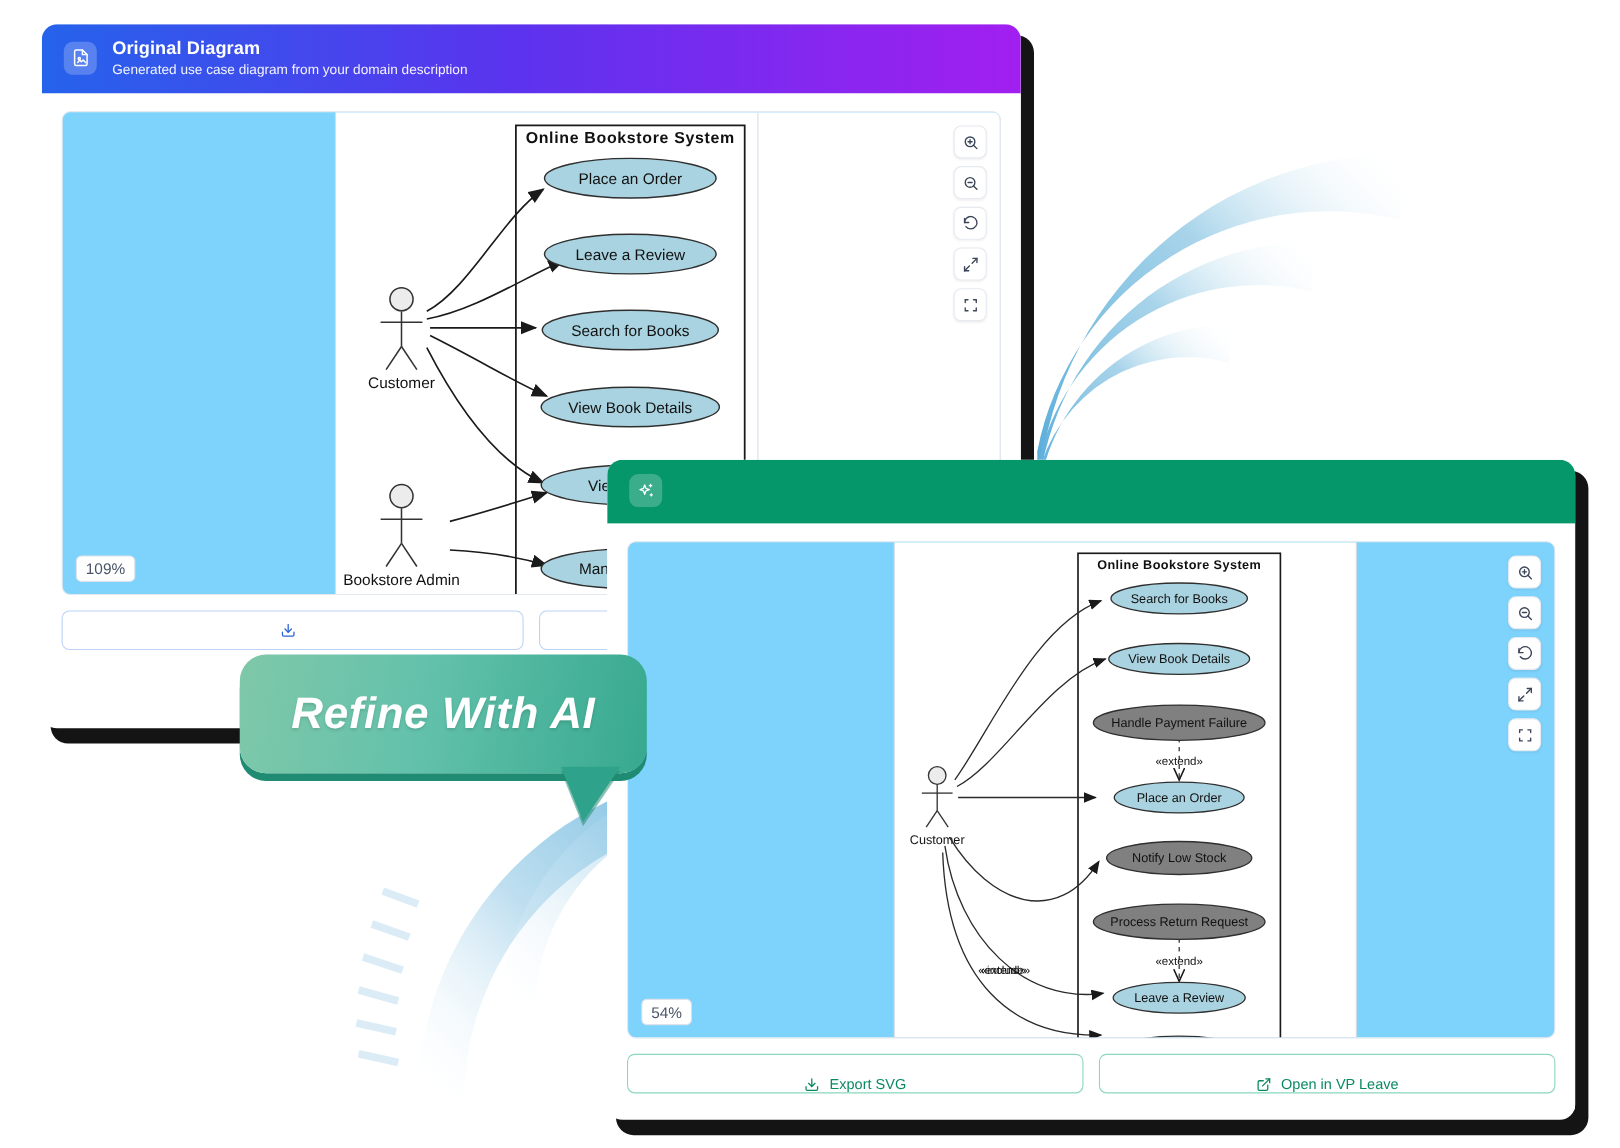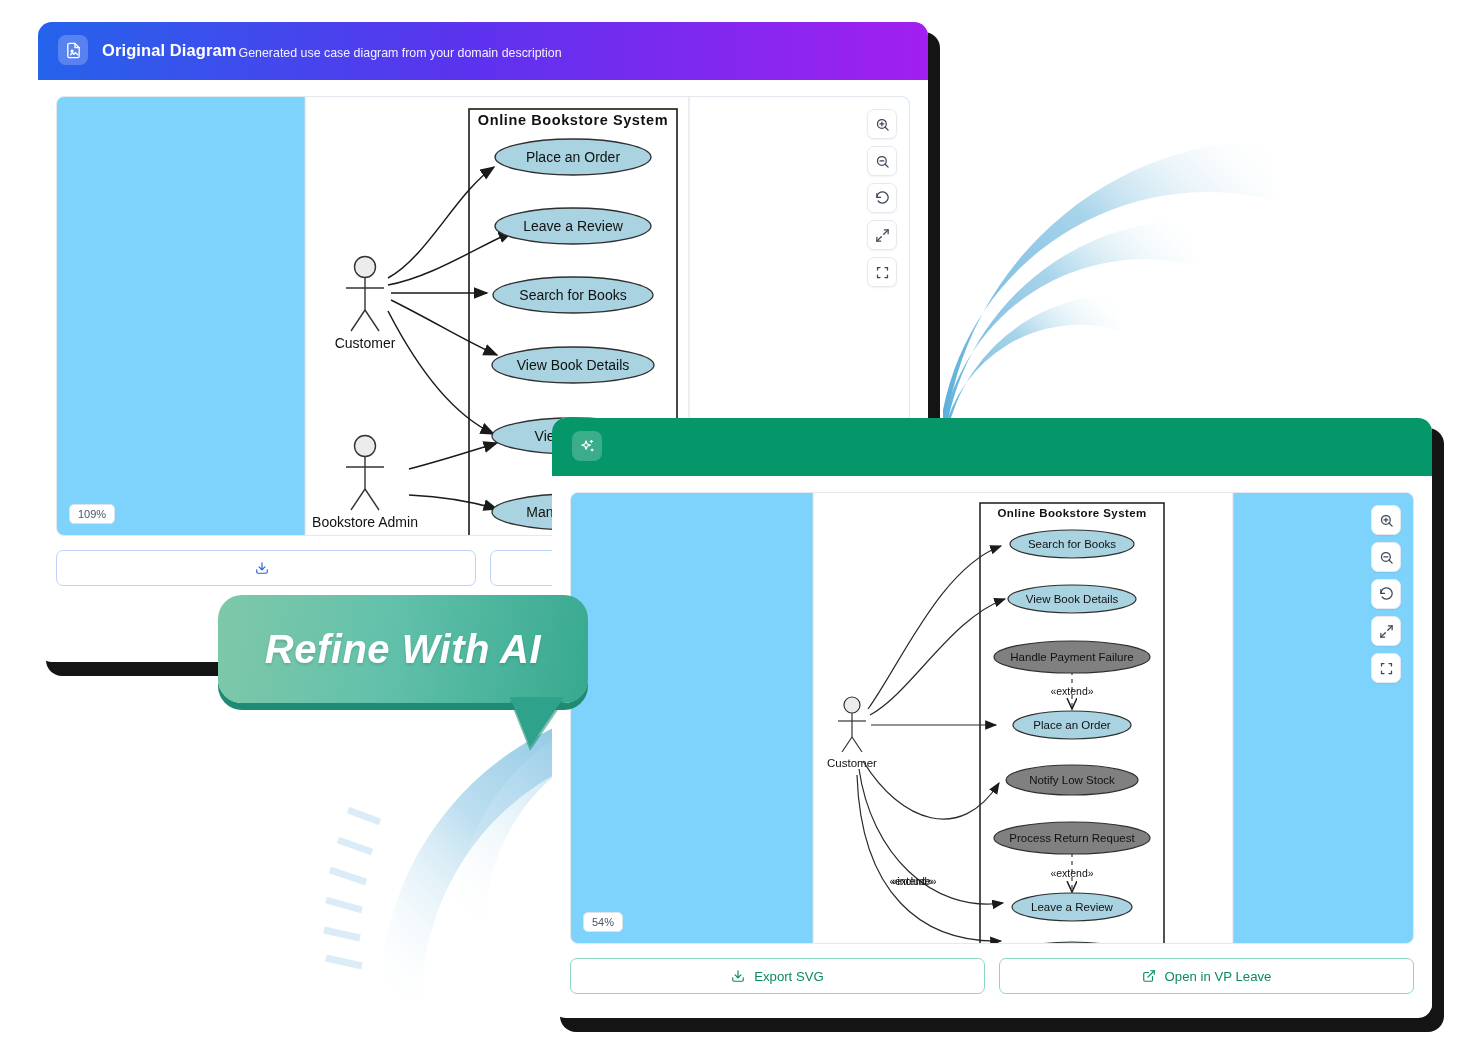--- a/index.html
+++ b/index.html
@@ -27,41 +27,41 @@
   .card-header {
     display: flex; align-items: center; gap: 14px;
     padding: 13px 20px 15px 20px;
   }
   .hdr-icon {
     width: 30px; height: 30px; border-radius: 8px;
     background: rgba(255,255,255,0.22);
     display: flex; align-items: center; justify-content: center;
     flex: 0 0 auto;
   }
-  .hdr-text { display: flex; flex-direction: row; gap: 2px; align-items: flex-end; }
+  .hdr-text { display: flex; flex-direction: column; gap: 2px; }
   .hdr-title { color: #fff; font-size: 16.5px; font-weight: bold; letter-spacing: .1px; }
   .hdr-sub { color: rgba(255,255,255,0.93); font-size: 12.4px; }
 
   .card-body { padding: 16px 18px 0 18px; background: #fff; }
 
   .canvas {
     position: relative;
     border: 1px solid #e4e9f0;
     border-radius: 8px;
     background: #7dd3fc;
     overflow: hidden;
   }
   .canvas-white {
     position: absolute; top: 0; bottom: 0;
     background: #ffffff;
   }
   .zoom-badge {
     position: absolute; left: 12px; bottom: 11px;
     background: #fff; border: 1px solid #dde3ea; border-radius: 5px;
-    font-size: 11px; color: #4a5568;
+    font-size: 14px; color: #4a5568;
     padding: 3px 8px; z-index: 6;
   }
   .ctrl-stack {
     position: absolute; top: 12px; right: 12px;
     display: flex; flex-direction: column; gap: 7px; z-index: 7;
   }
   .ctrl-btn {
     width: 30px; height: 30px; border-radius: 7px;
     background: #fff; border: 1px solid #e6eaf0;
     box-shadow: 0 1px 2px rgba(16,24,40,0.06);
@@ -70,21 +70,21 @@
   }
   .diagram-svg { position: absolute; left: 0; top: 0; }
 
   .card-footer { display: flex; gap: 14px; padding: 14px 18px 16px 18px; background: #fff; }
   .foot-btn {
     flex: 1 1 0; height: 36px; border-radius: 7px;
     display: flex; align-items: center; justify-content: center; gap: 9px;
     font-size: 13.2px; background: #fff; cursor: pointer;
   }
   .foot-btn.blue { border: 1px solid #bcd2f7; color: #2a62d8; }
-  .foot-btn.green { border: 1px solid #8bd8bc; color: #0a8a63; }
+  .foot-btn.green { border: 1px solid #8bd8bc; color: #0a8a63; align-items: flex-end; }
 
   
   #card-original { left: 38px; top: 22px; width: 890px; height: 640px; }
   #card-original .card-header { background: linear-gradient(90deg,#2563eb 0%,#5b33ee 48%,#a21ff0 100%); }
   #card-original .canvas { height: 440px; }
 
   
   #card-refined { left: 552px; top: 418px; width: 880px; height: 600px; z-index: 40; }
   #card-refined .card-header { background: #059669; }
   #card-refined .canvas { height: 452px; }

